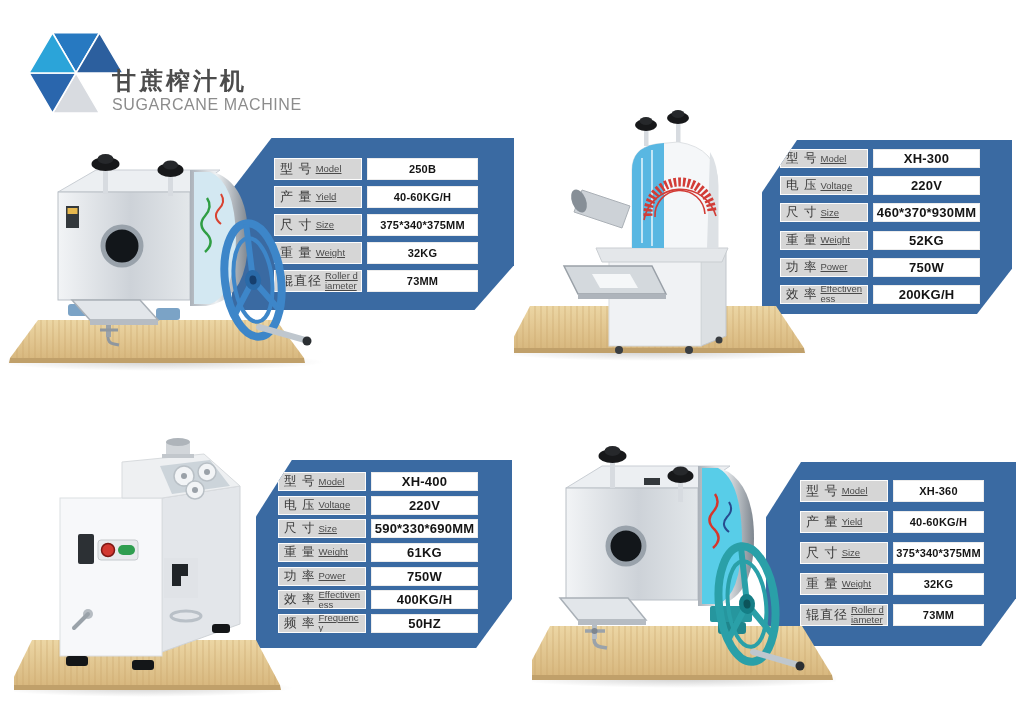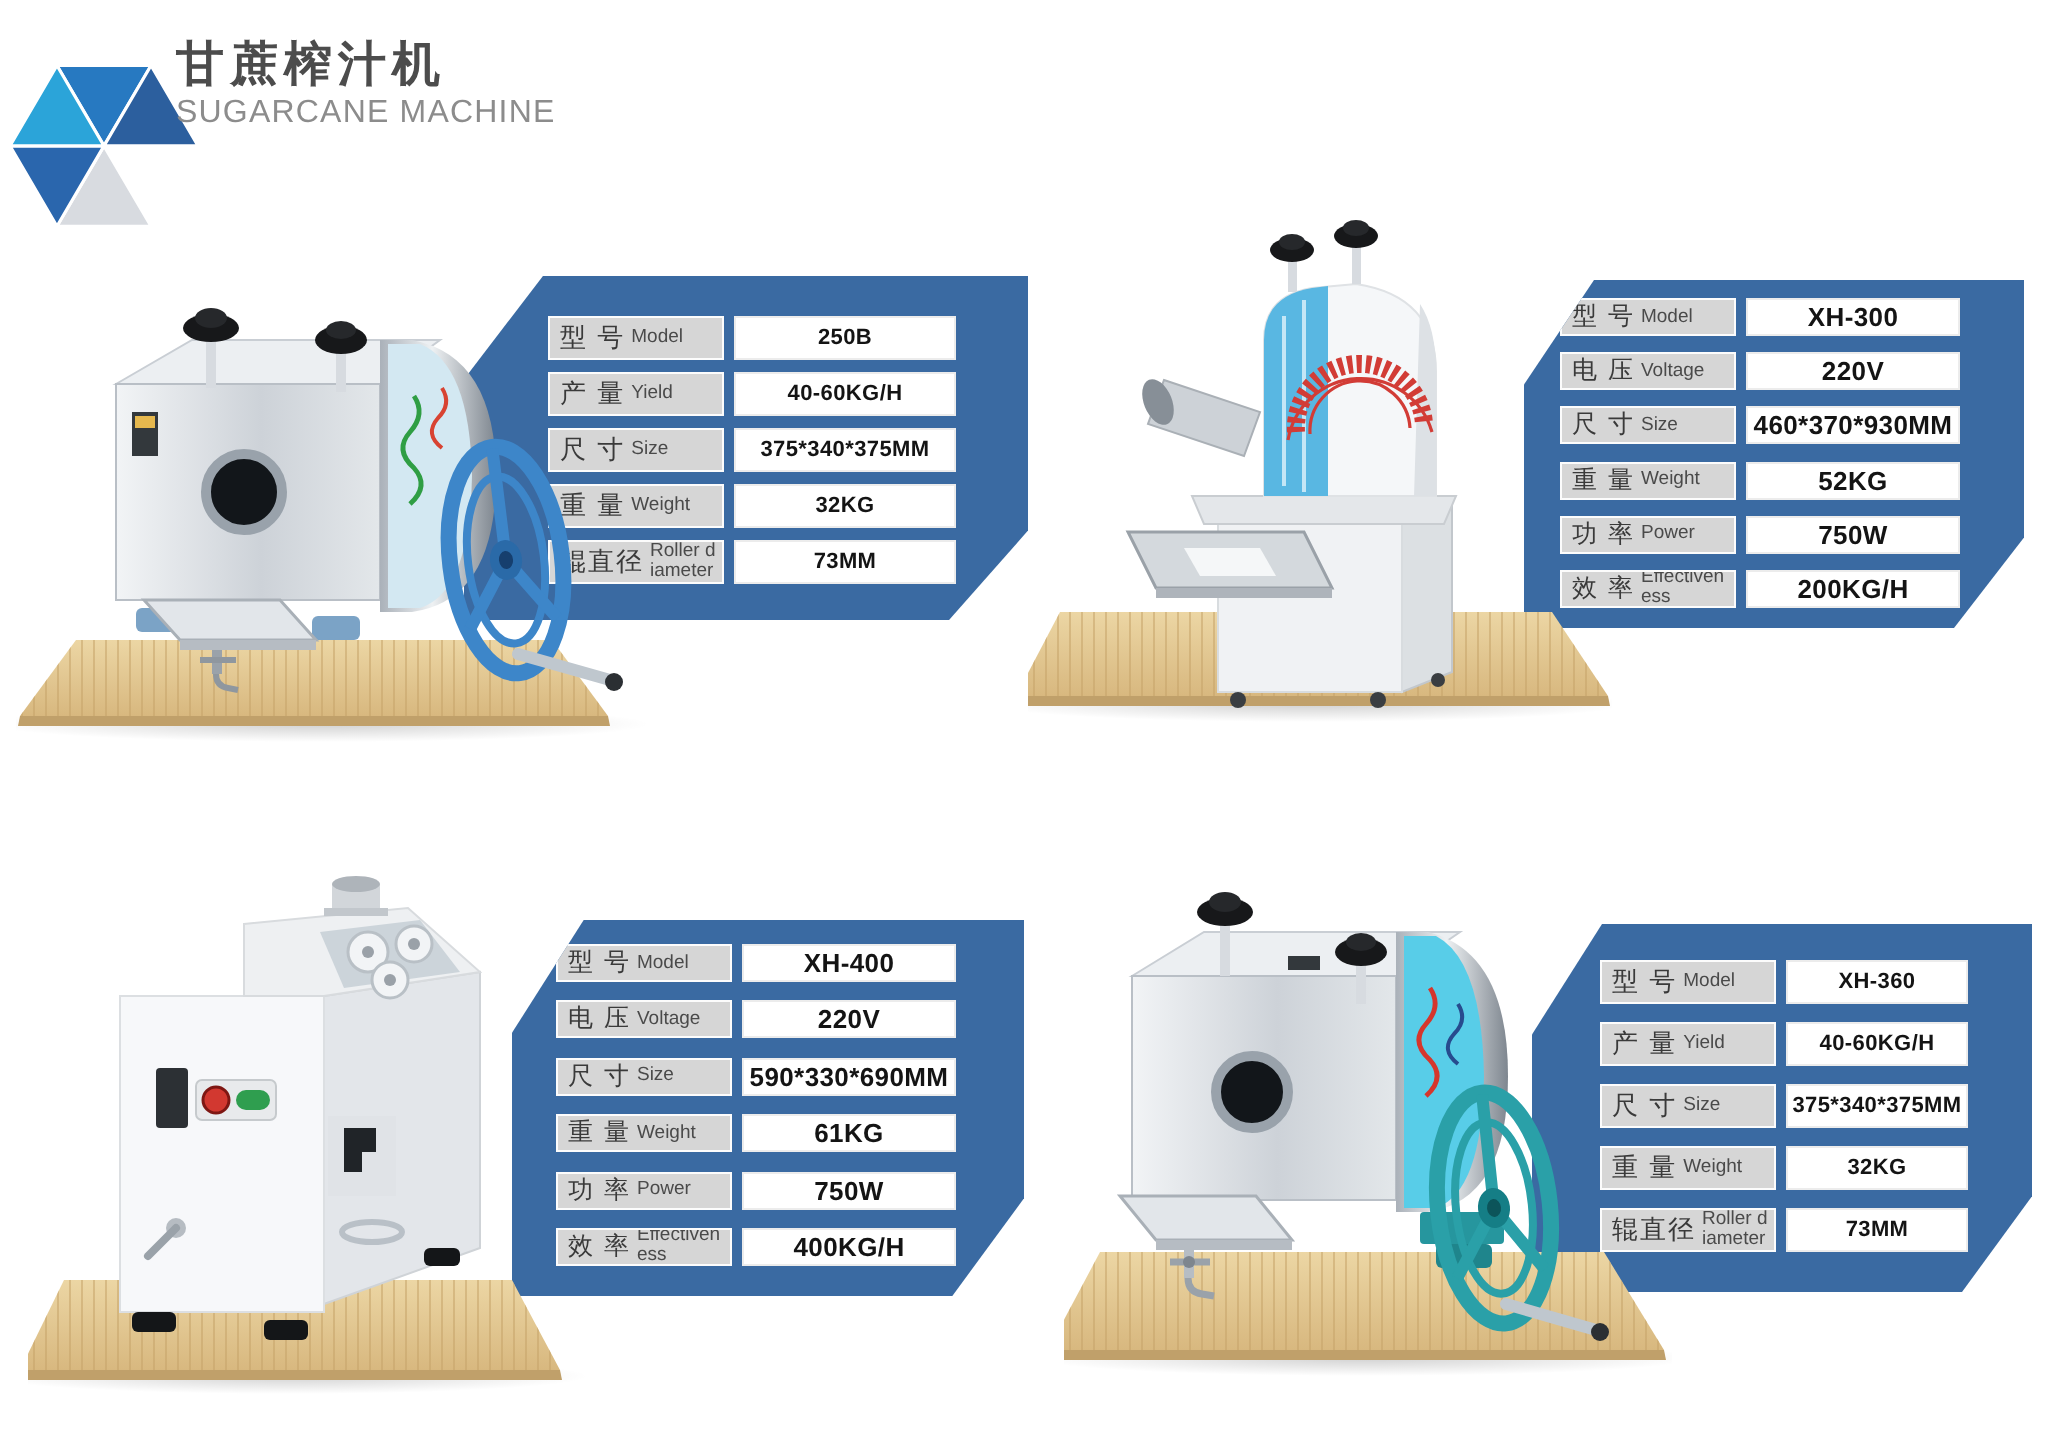--- a/index.html
+++ b/index.html
@@ -1,20 +1,20 @@
 <!DOCTYPE html>
 <html><head>
 <meta charset="utf-8">
 <style>
   html,body{margin:0;padding:0;background:#fff;}
   .page{position:relative;width:1024px;height:723px;background:#ffffff;overflow:hidden;
         font-family:"Liberation Sans","DejaVu Sans",sans-serif;}
 
   
-  .brand{position:absolute;left:0;top:20px;display:flex;z-index:3;}
+  .brand{position:absolute;left:24px;top:20px;display:flex;align-items:flex-end;z-index:3;}
   .brand .logo{width:104px;height:98px;flex:0 0 auto;}
   .brand-text{margin-left:-16px;padding-bottom:4px;}
   .brand-zh{font-size:24px;font-weight:600;color:#4c4c4c;letter-spacing:3px;line-height:1.1;}
   .brand-en{font-size:16px;color:#8c8c8c;letter-spacing:0.6px;margin-top:2px;}
 
   
   .spec-panel{position:absolute;background:#3a6aa2;z-index:1;
     clip-path:polygon(14% 0, 100% 0, 100% 74%, 86% 100%, 0 100%, 0 30%);}
   .spec-panel.q1{left:232px;top:138px;width:282px;height:172px;}
   .spec-panel.q2{left:762px;top:140px;width:250px;height:174px;}
@@ -27,21 +27,21 @@
   .q3 .spec-table{left:22px;right:34px;top:12px;bottom:15px;}
   .q4 .spec-table{left:34px;right:32px;top:18px;bottom:20px;}
 
   .spec-row{display:flex;gap:5px;}
   .rows-5 .spec-row{height:22px;}
   .rows-7 .spec-row{height:19px;}
   .spec-label{flex:0 0 88px;box-sizing:border-box;background:#d6d6d6;border:1px solid rgba(255,255,255,.92);
     display:flex;align-items:center;padding:0 2px 0 5px;color:#3a3a3a;overflow:hidden;}
   .spec-label .zh{font-size:13px;letter-spacing:1px;white-space:nowrap;}
   .rows-7 .spec-label .zh{font-size:12.5px;}
-  .spec-label .en{font-size:9.5px;line-height:1.05;margin-left:3px;color:#4a4a4a;word-break:break-all;}
+  .spec-label .en{font-size:9.5px;line-height:1.05;margin-left:3px;color:#4a4a4a;word-break:break-all;text-decoration:underline;}
   .spec-value{flex:1;box-sizing:border-box;background:#ffffff;border:1px solid #ececec;
     display:flex;align-items:center;justify-content:center;
     font-size:11px;font-weight:600;color:#141414;letter-spacing:.2px;white-space:nowrap;}
   .rows-7 .spec-value{font-size:13px;text-align:center;}
 
   
   .machine{position:absolute;z-index:2;}
   .machine.m1{left:8px;top:128px;}
   .machine.m2{left:514px;top:98px;}
   .machine.m3{left:14px;top:438px;}
@@ -388,20 +388,27 @@
       </div>
       <div class="spec-value">750W</div>
     </div>
         <div class="spec-row">
       <div class="spec-label">
         <span class="zh">效 率</span>
         <span class="en">Effectiveness</span>
       </div>
       <div class="spec-value">400KG/H</div>
     </div>
+        <div class="spec-row">
+      <div class="spec-label">
+        <span class="zh">频 率</span>
+        <span class="en">Frequency</span>
+      </div>
+      <div class="spec-value">50HZ</div>
+    </div>
       </div>
   </div>
 
   <svg class="machine m4" width="304" height="285" viewBox="0 0 304 285">
     <defs>
       <linearGradient id="m4steel" x1="0" y1="0" x2="1" y2="0">
         <stop offset="0" stop-color="#f2f4f6"></stop>
           <stop offset=".55" stop-color="#cdd2d8"></stop>
           <stop offset="1" stop-color="#e3e7ea"></stop>
       </linearGradient>

